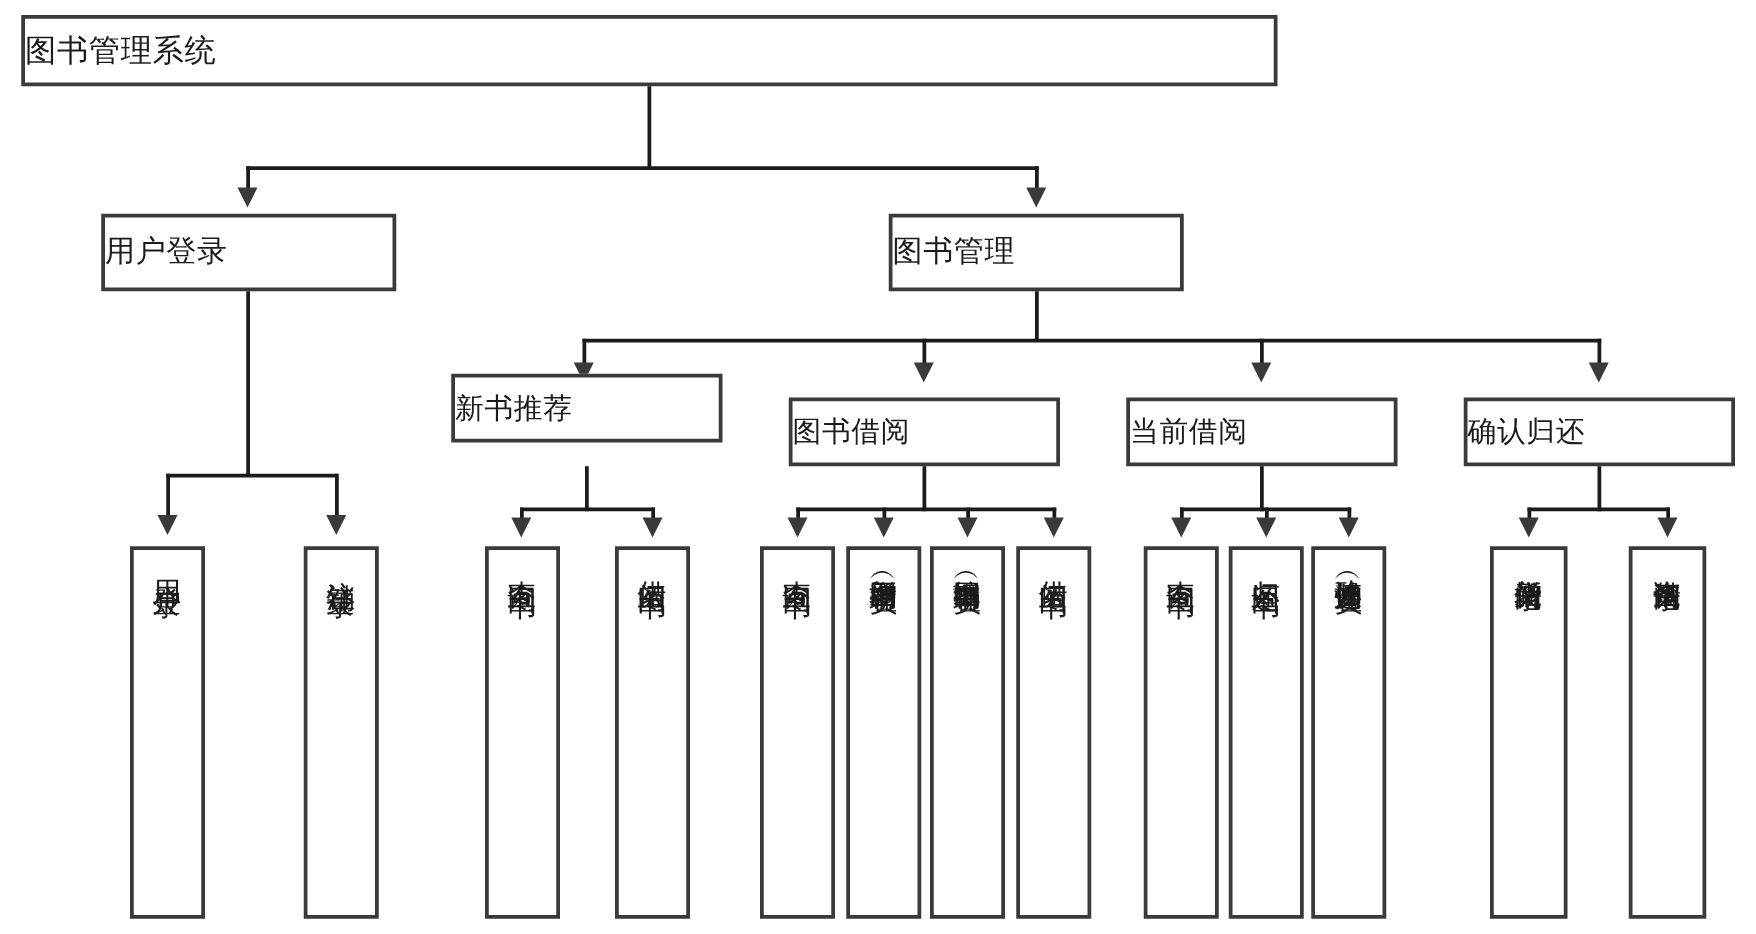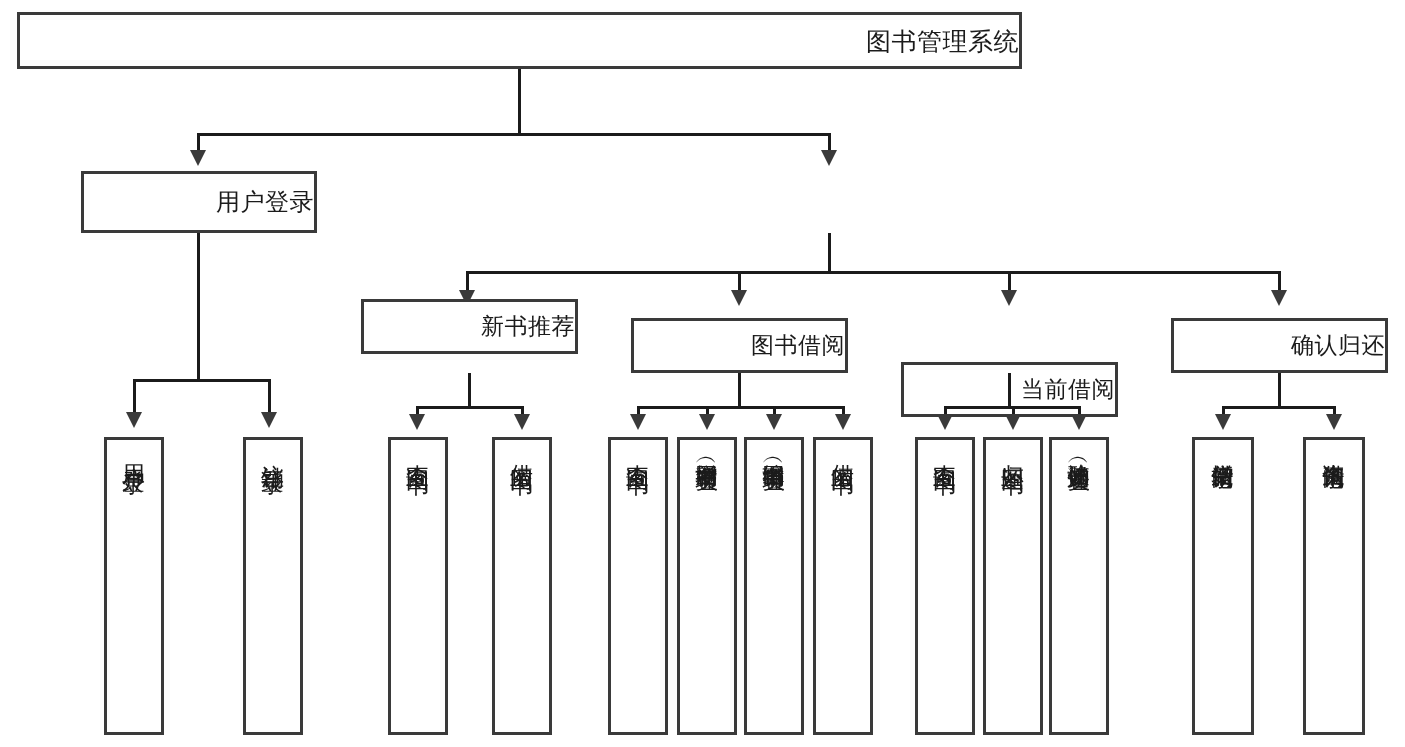--- a/index.html
+++ b/index.html
@@ -19,21 +19,21 @@
   }
   
   .node {
     position: absolute;
     box-sizing: border-box;
     border: 3px solid #3a3a3a;
     background: #ffffff;
     color: #1b1b1b;
     display: flex;
     align-items: center;
-    justify-content: flex-end;
+    justify-content: flex-start;
     text-align: center;
   }
   .node .label {
     display: block;
     line-height: 1.12;
     letter-spacing: 0.5px;
     white-space: nowrap;
   }
   .node.root .label   { font-size: 25px; }
   .node.level2 .label { font-size: 24px; }
@@ -101,20 +101,23 @@
 
   <div class="vline" style="left:197px; top:133px; width:3px; height:20px;"></div>
   <div class="arrow" style="left:190px; top:150px;"></div>
   <div class="vline" style="left:828px; top:133px; width:3px; height:20px;"></div>
   <div class="arrow" style="left:821px; top:150px;"></div>
 
   <div class="node level2" style="left:81px; top:171px; width:236px; height:62px;">
     <span class="label">用户登录</span>
   </div>
 
+  <div class="node level2" style="left:711px; top:171px; width:236px; height:62px;">
+    <span class="label">图书管理</span>
+  </div>
 
   <div class="vline" style="left:197px; top:233px; width:3px; height:148px;"></div>
   <div class="hline" style="left:133px; top:379px; width:137px; height:3px;"></div>
   <div class="vline" style="left:133px; top:379px; width:3px; height:36px;"></div>
   <div class="arrow" style="left:126px; top:412px;"></div>
   <div class="vline" style="left:268px; top:379px; width:3px; height:36px;"></div>
   <div class="arrow" style="left:261px; top:412px;"></div>
 
   <div class="vline" style="left:828px; top:233px; width:3px; height:40px;"></div>
   <div class="hline" style="left:466px; top:271px; width:815px; height:3px;"></div>
@@ -123,24 +126,24 @@
   <div class="vline" style="left:738px; top:271px; width:3px; height:22px;"></div>
   <div class="arrow" style="left:731px; top:290px;"></div>
   <div class="vline" style="left:1008px; top:271px; width:3px; height:22px;"></div>
   <div class="arrow" style="left:1001px; top:290px;"></div>
   <div class="vline" style="left:1278px; top:271px; width:3px; height:22px;"></div>
   <div class="arrow" style="left:1271px; top:290px;"></div>
 
   <div class="node level3" style="left:361px; top:299px; width:217px; height:55px;">
     <span class="label">新书推荐</span>
   </div>
-  <div class="node level3" style="left:631px; top:318px; width:217px; height:55px;padding-left:11px;">
+  <div class="node level3" style="left:631px; top:318px; width:217px; height:55px;">
     <span class="label">图书借阅</span>
   </div>
-  <div class="node level3" style="left:901px; top:318px; width:217px; height:55px;margin-top:44px;">
+  <div class="node level3" style="left:901px; top:318px; width:217px; height:55px;">
     <span class="label">当前借阅</span>
   </div>
   <div class="node level3" style="left:1171px; top:318px; width:217px; height:55px;">
     <span class="label">确认归还</span>
   </div>
 
   <div class="vline" style="left:468px; top:373px; width:3px; height:36px;"></div>
   <div class="hline" style="left:416px; top:406px; width:108px; height:3px;"></div>
   <div class="vline" style="left:416px; top:406px; width:3px; height:14px;"></div>
   <div class="arrow" style="left:409px; top:414px;"></div>

